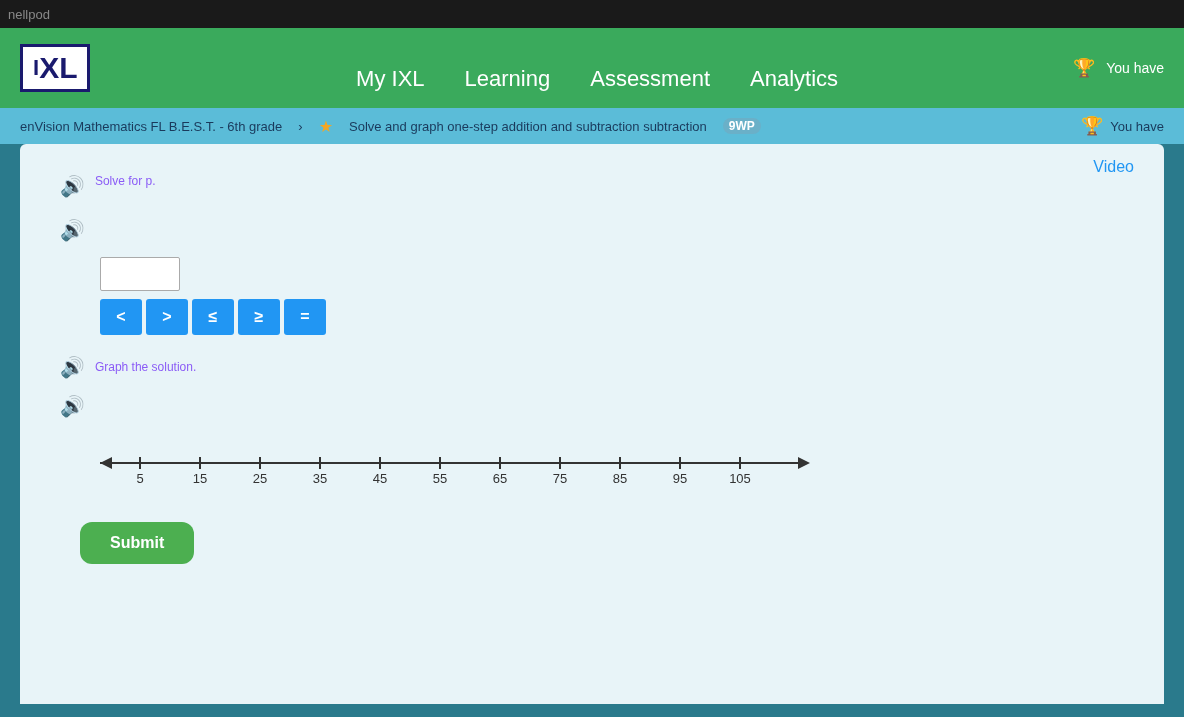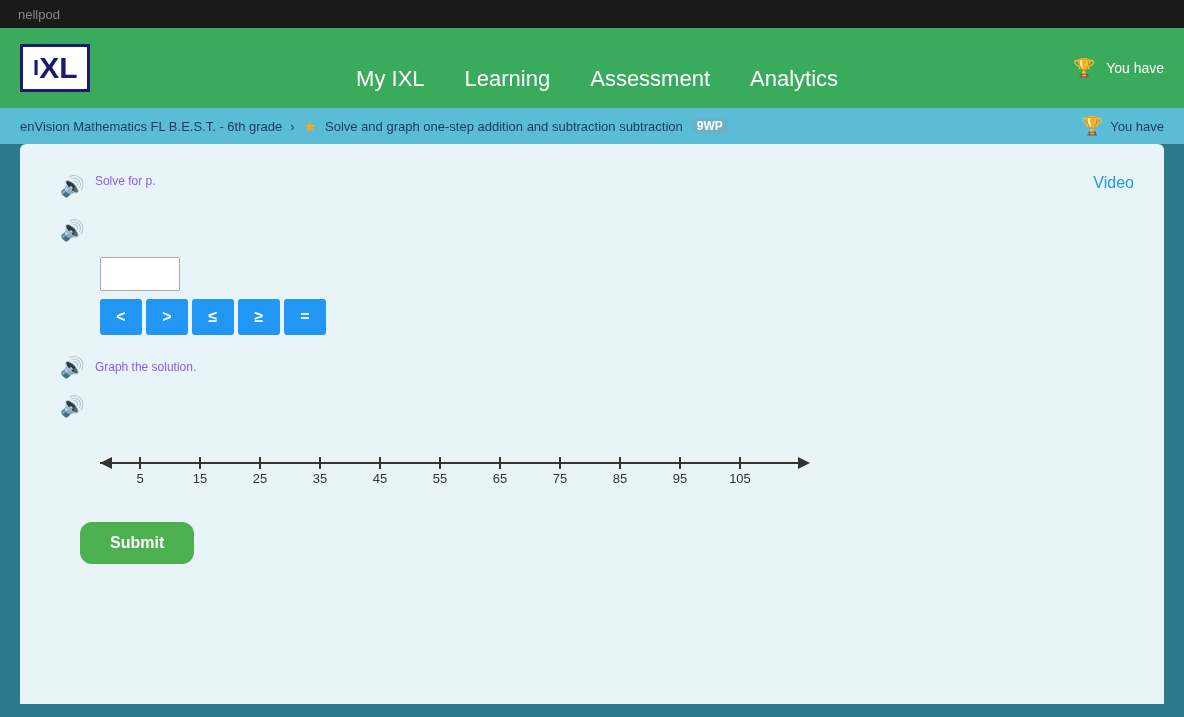--- a/index.html
+++ b/index.html
@@ -4,21 +4,21 @@
   <style>
     * { margin: 0; padding: 0; box-sizing: border-box; }
     body { font-family: Arial, sans-serif; background: #2a7a8c; width: 1184px; height: 717px; overflow: hidden; }
 
     
     .top-bar {
       background: #1a1a1a;
       height: 28px;
       display: flex;
       align-items: center;
-      padding: 0 18px;
+      padding: 0 8px;
     }
 
     
     .nav-bar {
       background: #3aaa5c;
       height: 80px;
       display: flex;
       align-items: center;
       padding: 0 20px;
       position: relative;
@@ -57,21 +57,21 @@
       font-size: 14px;
     }
 
     
     .breadcrumb-bar {
       background: #5bbcd8;
       height: 36px;
       display: flex;
       align-items: center;
       padding: 0 20px;
-      gap: 8px;
+      gap: 16px;
       color: #1a3a5c;
       font-size: 13px;
     }
     .breadcrumb-bar .star { color: #f5a623; font-size: 16px; }
     .breadcrumb-bar .badge {
       background: #6ab0c8;
       color: white;
       padding: 1px 6px;
       border-radius: 8px;
       font-size: 12px;
@@ -109,21 +109,21 @@
       margin-right: 10px;
       cursor: pointer;
     }
     .problem-text {
       font-size: 12px;
       color: #8b5cf6;
     }
     .video-link {
       position: absolute;
       right: 30px;
-      top: 30px;
+      top: 14px;
       color: #2196F3;
       font-size: 16px;
       cursor: pointer;
     }
 
     .equation {
       font-size: 20px;
       color: #222;
       margin: 5px 0 20px 40px;
     }

